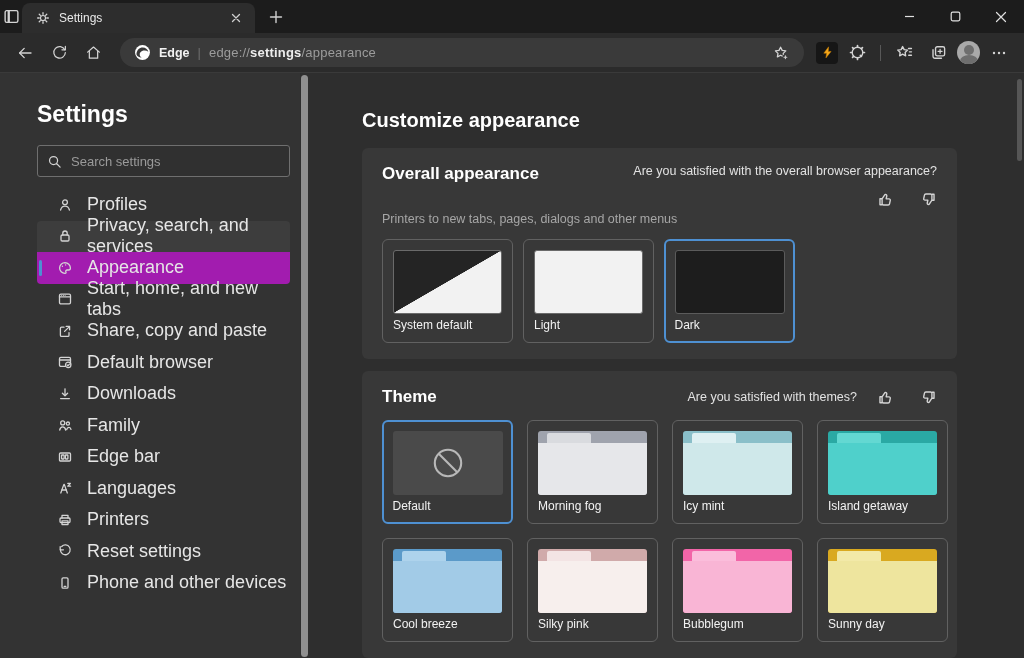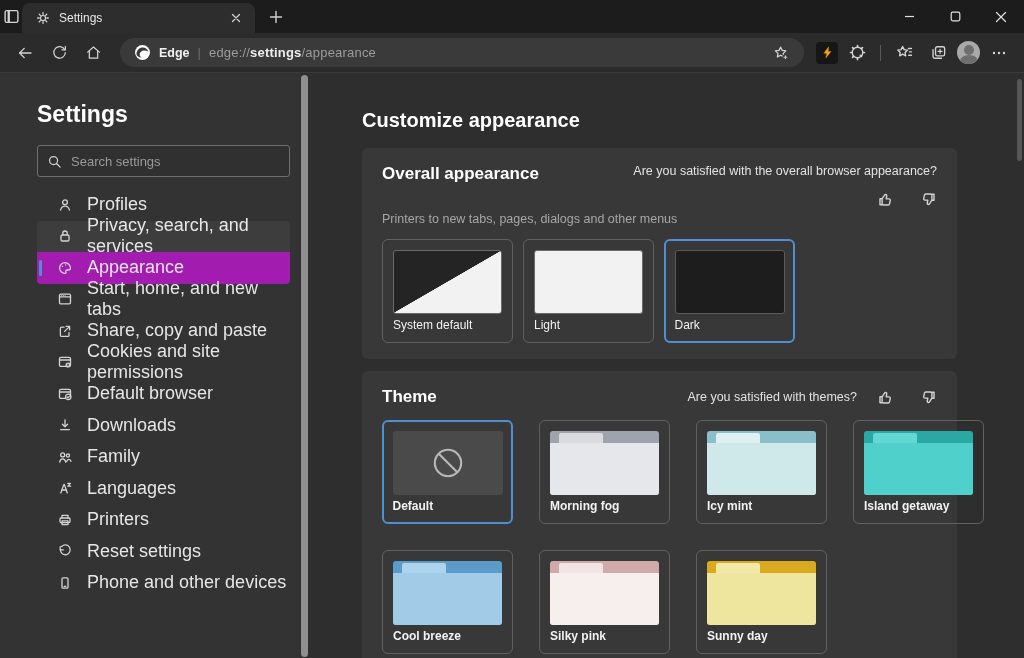--- a/index.html
+++ b/index.html
@@ -62,21 +62,21 @@
   .card{width:595px;background:var(--card);border-radius:6px;padding:16px 20px;}
   .card + .card{margin-top:12px;}
   .crow{display:flex;justify-content:space-between;align-items:flex-start;}
   .ctitle{font-size:17px;font-weight:bold;color:#fff;}
   .question{font-size:12.5px;color:#e2e2e2;text-align:center;}
   .thumbs{display:flex;gap:26px;justify-content:flex-end;margin-top:7px;}
   .thumbs.inline{margin:0 0 0 20px;}
   .subtle{font-size:12.5px;color:var(--muted);margin-top:4px;}
 
   .tiles{display:flex;gap:10px;margin-top:13px;}
-  .grid{display:grid;grid-template-columns:repeat(4,131px);gap:26px;margin-top:13px;font-weight:bold;}
+  .grid{display:grid;grid-template-columns:repeat(4,131px);gap:14px;margin-top:13px;}
   .tile{width:131px;border:1px solid var(--tileborder);border-radius:6px;padding:10px;background:transparent;}
   .tile.sel{border-width:2.5px;border-style:solid;padding:8.5px;}
   .tile-label{font-size:12px;color:#f2f2f2;margin-top:4px;white-space:nowrap;overflow:hidden;}
   .prev{height:64px;border-radius:3px;overflow:hidden;position:relative;border:1px solid #6a6a6a;}
   .prev.sysdef{background:linear-gradient(to bottom right,#242424 0 49.5%,#f2f2f2 50% 100%);}
   .prev.light{background:#f2f2f2;}
   .prev.dark{background:#1d1d1d;border-color:#5b5b5b;}
   .prev.default-theme{background:#4a4a4a;display:flex;align-items:center;justify-content:center;border:none;}
   .mini{border:none;}
   .mini .mtab{position:absolute;top:2px;left:9px;width:44px;height:11px;border-radius:2px 2px 0 0;}
@@ -290,31 +290,20 @@
         <span>
             <svg width="16" height="16" viewBox="0 0 16 16">
               <path class="stk" d="M9.2 3.4h3.4v3.4"></path>
               <path class="stk" d="M12.4 3.6 7.6 8.4"></path>
               <path class="stk" d="M12 9.6v2.6a1.2 1.2 0 0 1-1.2 1.2H4.6a1.2 1.2 0 0 1-1.2-1.2V5.4a1.2 1.2 0 0 1 1.2-1.2H7"></path>
             </svg>
           </span>
         <span>Share, copy and paste</span>
       </div>
 
-      <div class="nav-item">
-        <span>
-            <svg width="16" height="16" viewBox="0 0 16 16">
-              <rect class="stk" x="2.5" y="3.4" width="11" height="9" rx="1.3"></rect>
-              <path class="stk" d="M2.5 6h11"></path>
-              <circle class="stk" cx="11" cy="11" r="1.9"></circle>
-              <circle cx="11" cy="11" r=".7" fill="#d4d4d4"></circle>
-            </svg>
-          </span>
-        <span>Cookies and site permissions</span>
-      </div>
 
       <div class="nav-item">
         <span>
             <svg width="16" height="16" viewBox="0 0 16 16">
               <rect class="stk" x="2.5" y="3.4" width="11" height="9" rx="1.3"></rect>
               <path class="stk" d="M2.5 6h11"></path>
               <circle cx="11.2" cy="10.9" r="2.7" fill="#333" stroke="#d4d4d4" stroke-width="1.2"></circle>
               <path class="stk" d="M10 10.9l.9.9 1.6-1.7"></path>
             </svg>
           </span>
@@ -337,20 +326,30 @@
             <svg width="16" height="16" viewBox="0 0 16 16">
               <circle class="stk" cx="5.7" cy="5.9" r="2"></circle>
               <circle class="stk" cx="10.9" cy="6.6" r="1.6"></circle>
               <path class="stk" d="M2.7 13c.4-2 1.6-3.1 3-3.1s2.6 1.1 3 3.1"></path>
               <path class="stk" d="M9.7 12.5c.3-1.4 1.1-2.2 2.2-2.2 1 0 1.8.7 2.1 2"></path>
             </svg>
           </span>
         <span>Family</span>
       </div>
 
+      <div class="nav-item">
+        <span>
+            <svg width="16" height="16" viewBox="0 0 16 16">
+              <rect class="stk" x="2.5" y="4" width="11" height="8" rx="1.1"></rect>
+              <rect class="stk" x="4.6" y="6" width="2.5" height="4" rx=".4"></rect>
+              <rect class="stk" x="8.4" y="6" width="2.5" height="4" rx=".4"></rect>
+            </svg>
+          </span>
+        <span>Edge bar</span>
+      </div>
 
       <div class="nav-item">
         <span>
             <svg width="16" height="16" viewBox="0 0 16 16">
               <path class="stk" d="M3.8 13 6.9 4.4h.4l3 8.6"></path>
               <path class="stk" d="M4.9 10h4.4"></path>
               <path class="stk" d="M10.8 3.4h2.6l-2.6 2.8h2.8"></path>
             </svg>
           </span>
         <span>Languages</span>
@@ -498,20 +497,27 @@
         </div>
 
         <div class="tile">
           <div class="prev mini" style="background: rgb(208, 170, 170);">
             <div class="mtab" style="background: rgb(243, 228, 228);"></div>
             <div class="mbody" style="background: rgb(247, 239, 237);"></div>
           </div>
           <div class="tile-label">Silky pink</div>
         </div>
 
+        <div class="tile">
+          <div class="prev mini" style="background: rgb(242, 101, 168);">
+            <div class="mtab" style="background: rgb(251, 189, 219);"></div>
+            <div class="mbody" style="background: rgb(249, 181, 213);"></div>
+          </div>
+          <div class="tile-label">Bubblegum</div>
+        </div>
 
         <div class="tile">
           <div class="prev mini" style="background: rgb(217, 169, 32);">
             <div class="mtab" style="background: rgb(242, 233, 168);"></div>
             <div class="mbody" style="background: rgb(238, 229, 158);"></div>
           </div>
           <div class="tile-label">Sunny day</div>
         </div>
       </div>
     </div>

